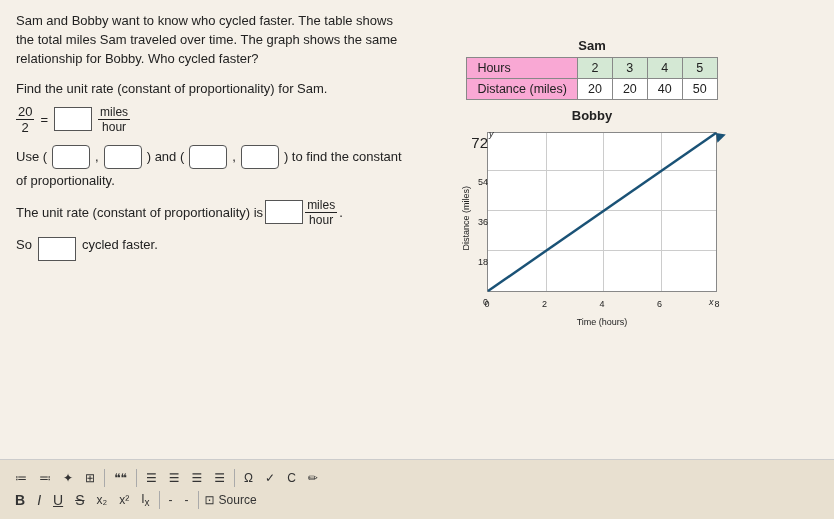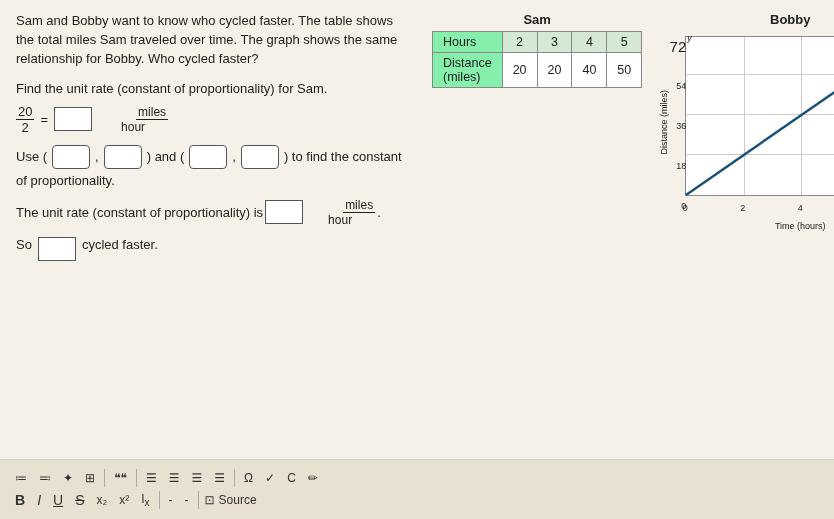--- a/index.html
+++ b/index.html
@@ -79,21 +79,20 @@
       display: inline-flex;
       flex-direction: column;
       align-items: center;
       font-size: 12px;
       color: #222;
     }
 
     .unit-label .u-top {
       border-bottom: 1.5px solid #222;
       padding: 0 2px;
-      margin-left: 38px;
     }
 
     .find-bobby {
       font-size: 13px;
       color: #222;
       margin-bottom: 8px;
     }
 
     .use-row {
       display: flex;
@@ -134,22 +133,23 @@
       align-items: flex-start;
       gap: 6px;
       font-size: 13px;
       color: #222;
     }
 
     
     .right-panel {
       width: 320px;
       display: flex;
-      flex-direction: row;
+      flex-direction: column;
       gap: 8px;
+      margin-top: 26px;
     }
 
     
     .sam-section {
       display: flex;
       flex-direction: column;
       align-items: center;
     }
 
     .sam-title {
@@ -167,21 +167,21 @@
 
     .sam-table td {
       border: 1.5px solid #888;
       padding: 3px 10px;
       text-align: center;
       background: white;
       color: #222;
     }
 
     .sam-table td.label-cell {
-      background: #86efac;
+      background: #f9a8d4;
       font-weight: normal;
       text-align: left;
     }
 
     .sam-table td.header-cell {
       background: #d4e8d4;
     }
 
     
     .bobby-section {

